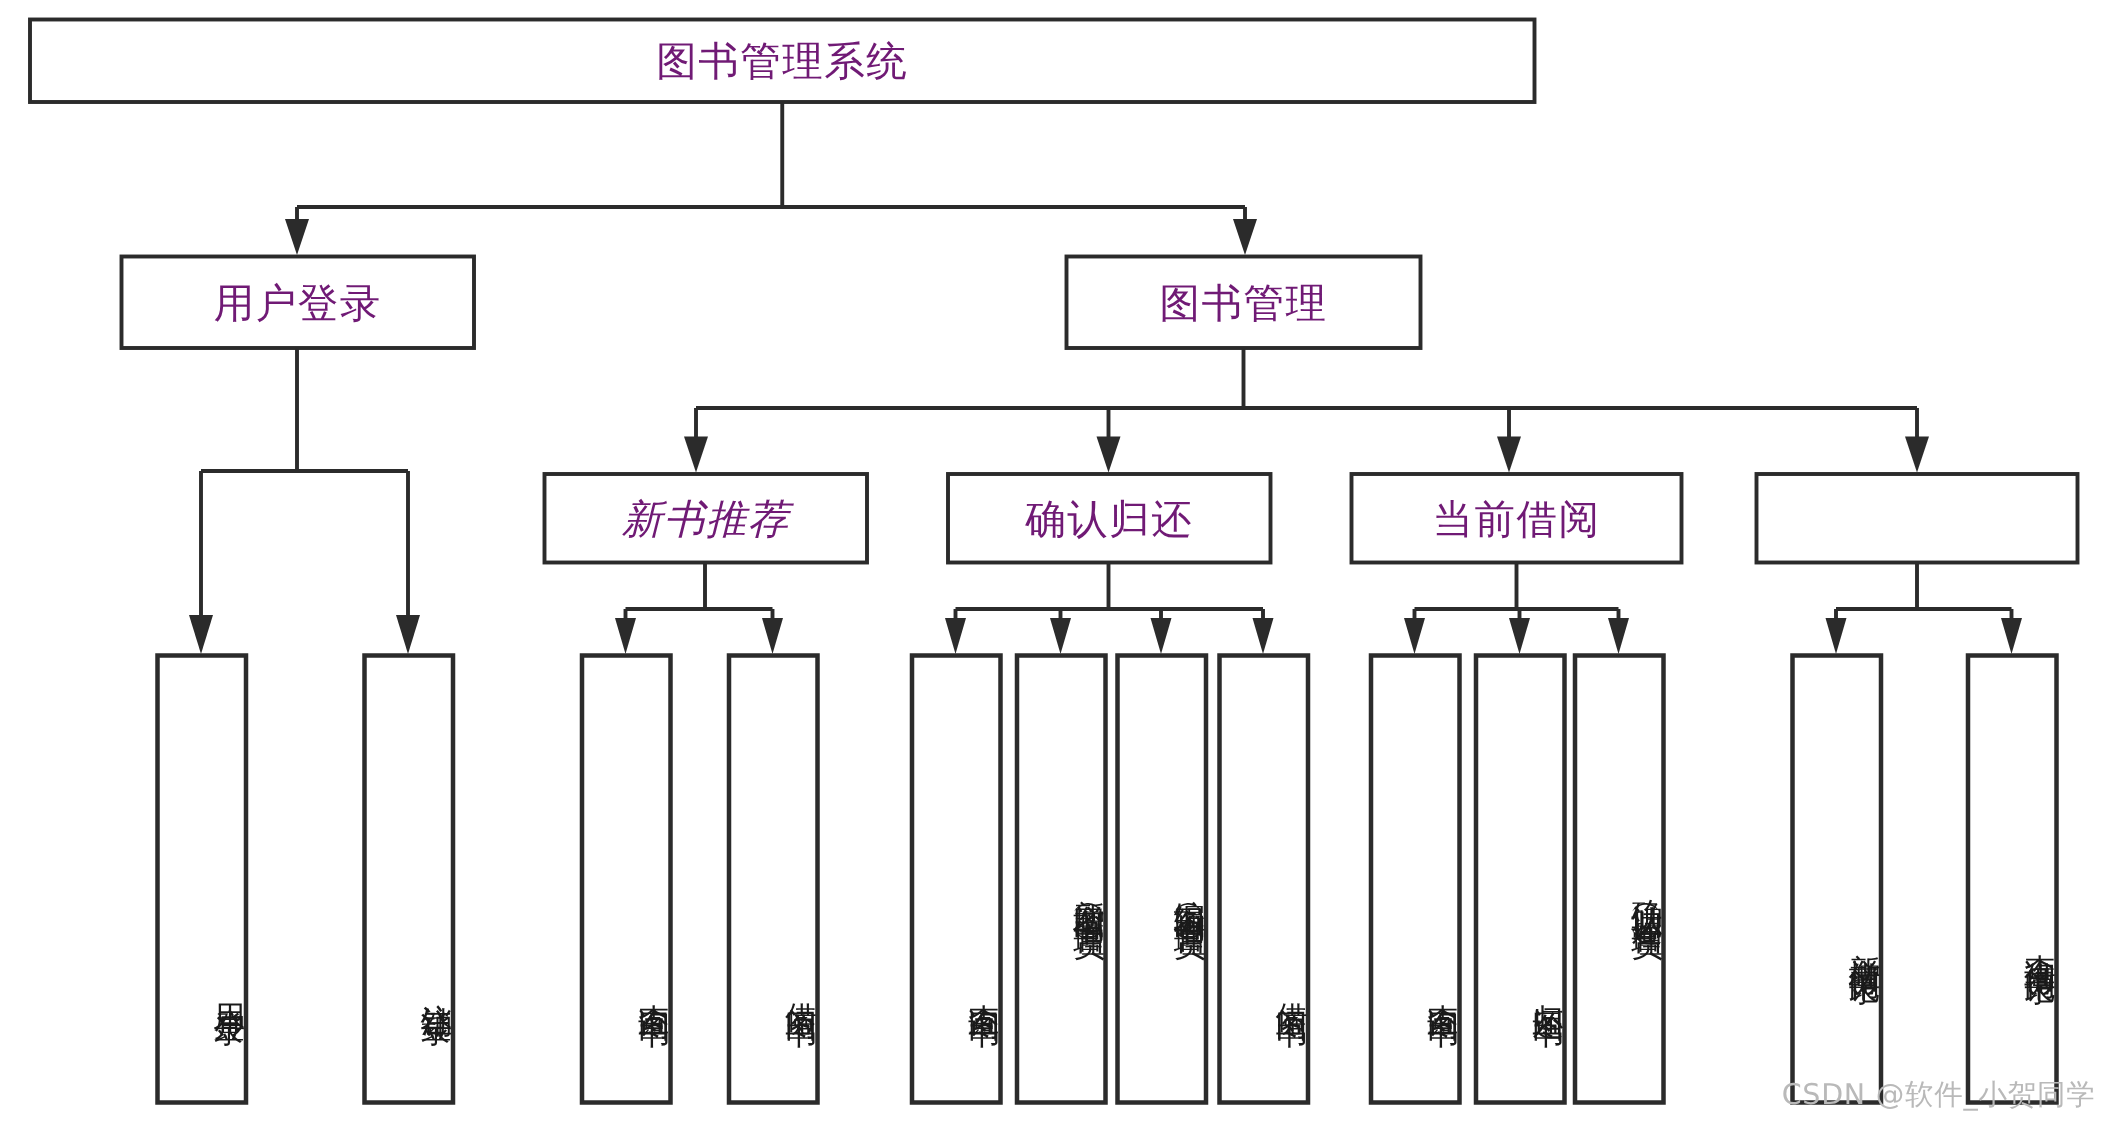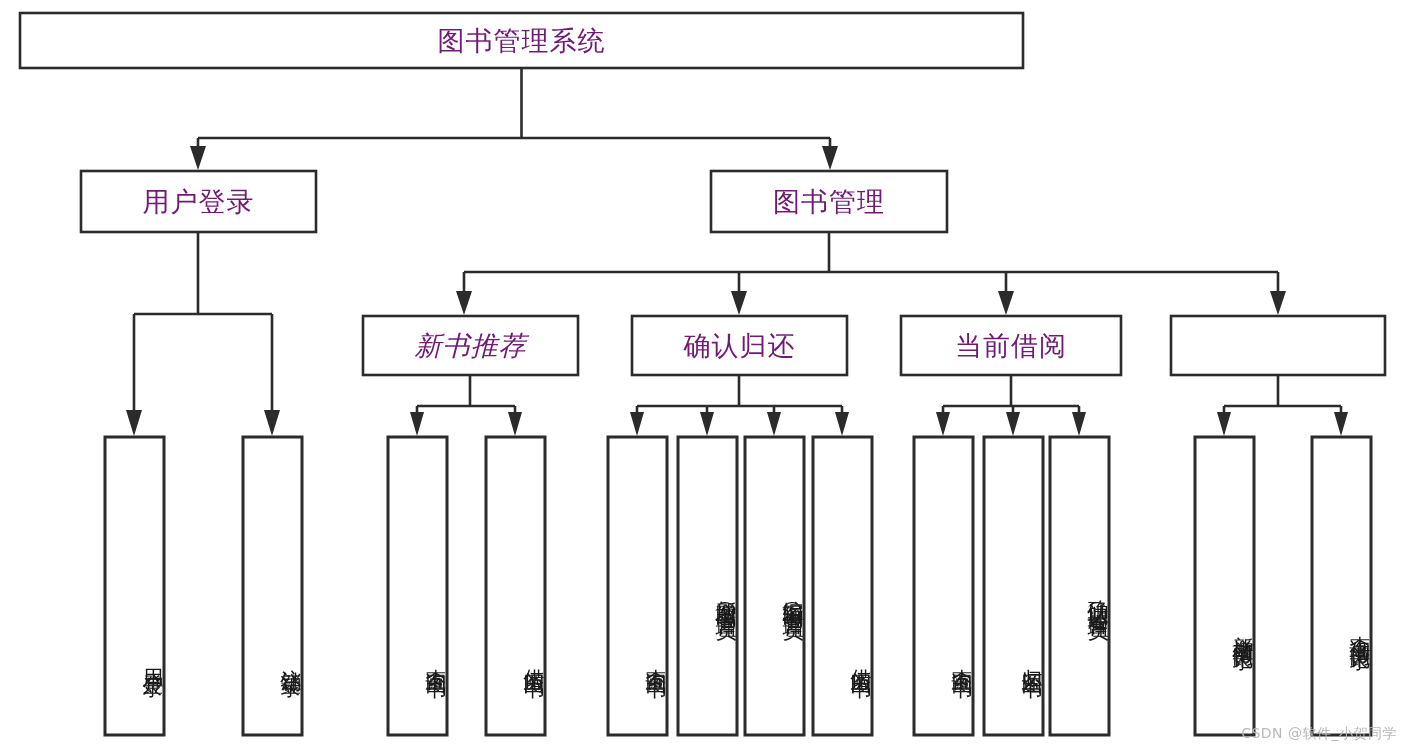--- a/index.html
+++ b/index.html
@@ -66,21 +66,21 @@
     font-size: 27px;
     color: #701a75;
     letter-spacing: 1px;
     pointer-events: none;
     white-space: nowrap;
   }
   .watermark {
     position: absolute;
     right: 8px;
     bottom: 4px;
-    font-size: 14px;
+    font-size: 19px;
     color: #b9b9b9;
     letter-spacing: 0.5px;
     white-space: nowrap;
     pointer-events: none;
   }
 </style>
 </head>
 <body>
 
 <div id="diagram-root">

